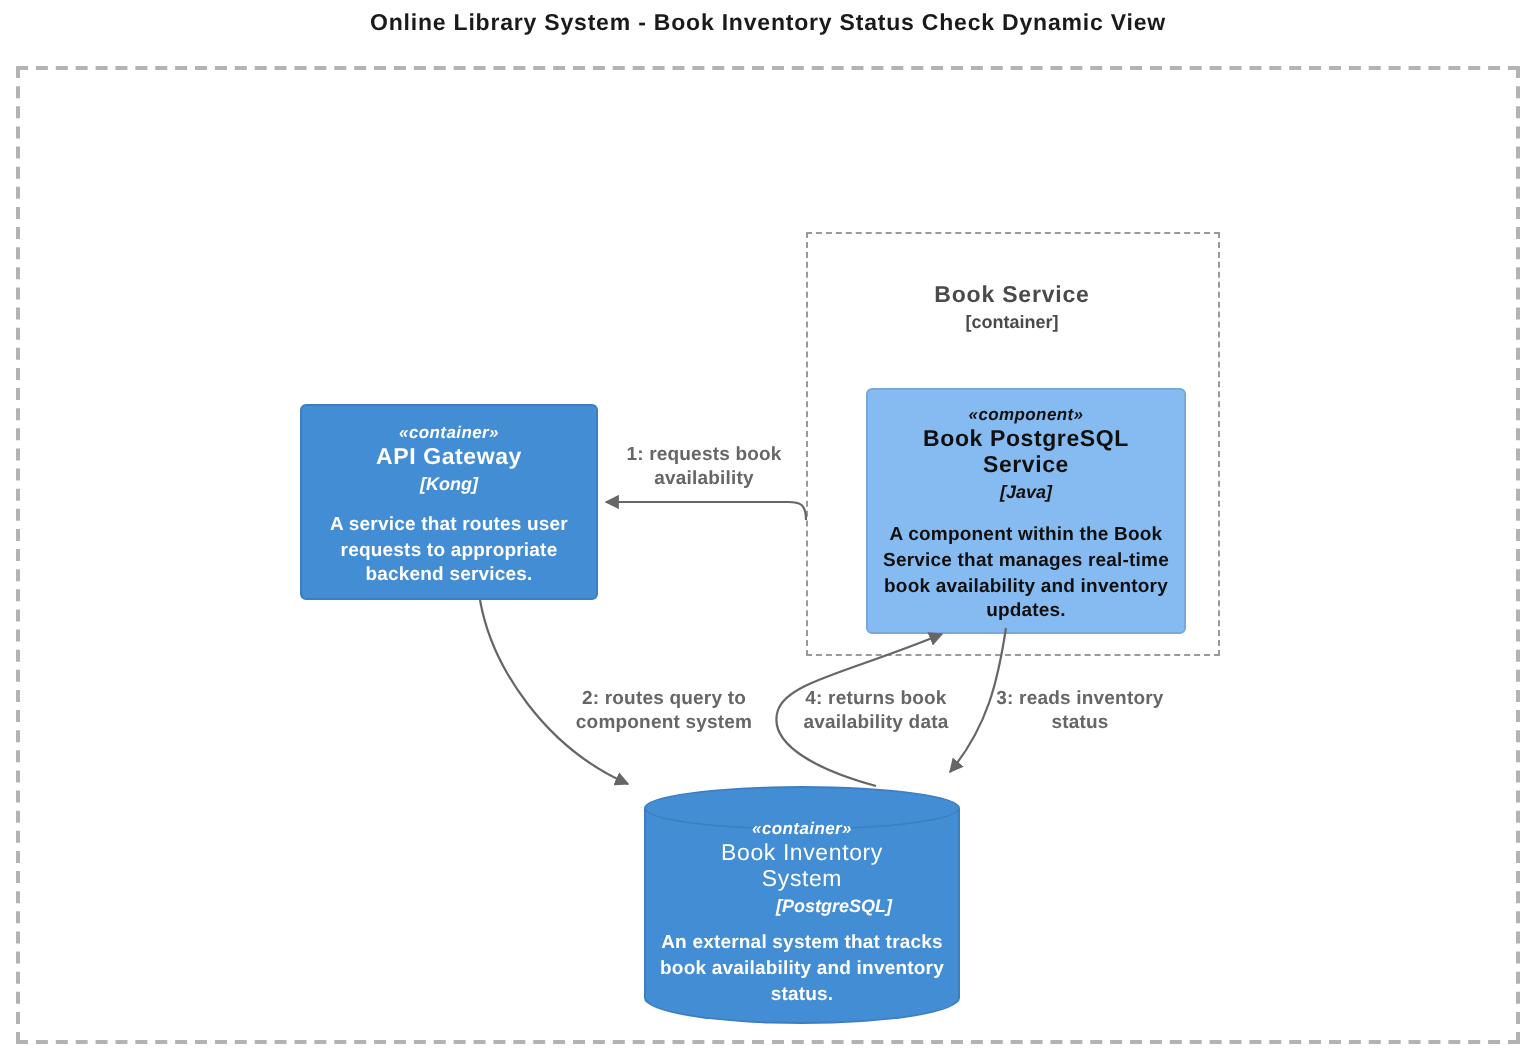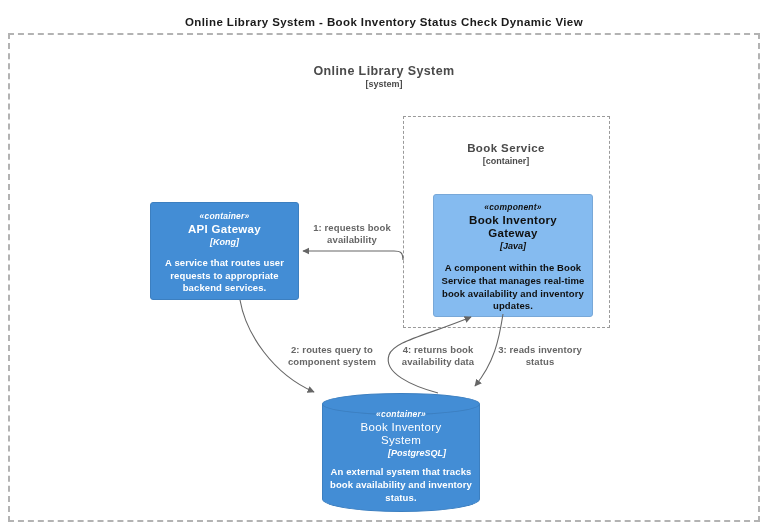--- a/index.html
+++ b/index.html
@@ -1,19 +1,19 @@
 <!DOCTYPE html>
 <html style="--container-fill: #438DD5; --container-stroke: #3C7FC0; --component-fill: #85BBF0; --component-stroke: #78A8D8; --arrow-color: #666666; --boundary-color: #B3B3B3;"><head>
 <meta charset="utf-8">
 <style>
   html,body{margin:0;padding:0;background:#fff;}
   body{font-family:"Liberation Sans", sans-serif;}
   .canvas{position:relative;width:768px;height:527px;background:#fff;overflow:hidden;}
 
-  .title{position:absolute;left:0;top:16px;width:768px;text-align:center;
+  .title{position:absolute;left:0;top:6px;width:768px;text-align:center;
          font-size:11.5px;font-weight:bold;color:#1a1a1a;letter-spacing:.4px;}
 
   .boundary{position:absolute;box-sizing:border-box;}
   .sys-boundary{left:8px;top:33px;width:752px;height:489px;border:2px dashed #b3b3b3;}
   .bs-boundary{left:403px;top:116px;width:207px;height:212px;border:1.5px dashed #9a9a9a;}
 
   .boundary-label{position:absolute;text-align:center;color:#4a4a4a;line-height:1.2;}
   .sys-label{left:284px;top:64px;width:200px;}
   .sys-label .bname{font-size:12.5px;font-weight:bold;letter-spacing:.4px;}
   .sys-label .btype{font-size:9px;font-weight:bold;}
@@ -59,24 +59,20 @@
   .rl-4{left:390px;top:344px;width:96px;}
 </style>
 </head>
 <body>
 
 <div class="canvas">
 
   <div class="title">Online Library System - Book Inventory Status Check Dynamic View</div>
 
   <div class="boundary sys-boundary"></div>
-  <div class="boundary-label sys-label">
-    <div class="bname">Online Library System</div>
-    <div class="btype">[system]</div>
-  </div>
 
   <div class="boundary bs-boundary"></div>
   <div class="boundary-label bs-label">
     <div class="bname">Book Service</div>
     <div class="btype">[container]</div>
   </div>
 
   <svg class="arrows" width="768" height="527" viewBox="0 0 768 527">
     <defs>
       <marker id="arr" viewBox="0 0 10 10" refX="9" refY="5" markerWidth="6.5" markerHeight="6.5" orient="auto">
@@ -91,21 +87,21 @@
 
   <div class="node api-node">
     <div class="stereo">«container»</div>
     <div class="nname">API Gateway</div>
     <div class="tech">[Kong]</div>
     <div class="desc">A service that routes user requests to appropriate backend services.</div>
   </div>
 
   <div class="node comp-node">
     <div class="stereo">«component»</div>
-    <div class="nname">Book Inventory Gateway</div>
+    <div class="nname">Book PostgreSQL Service</div>
     <div class="tech">[Java]</div>
     <div class="desc">A component within the Book Service that manages real-time book availability and inventory updates.</div>
   </div>
 
   <div class="cyl">
     <div class="cbody"></div>
     <div class="clid"></div>
     <div class="content">
       <div class="stereo">«container»</div>
       <div class="nname">Book Inventory System</div>

